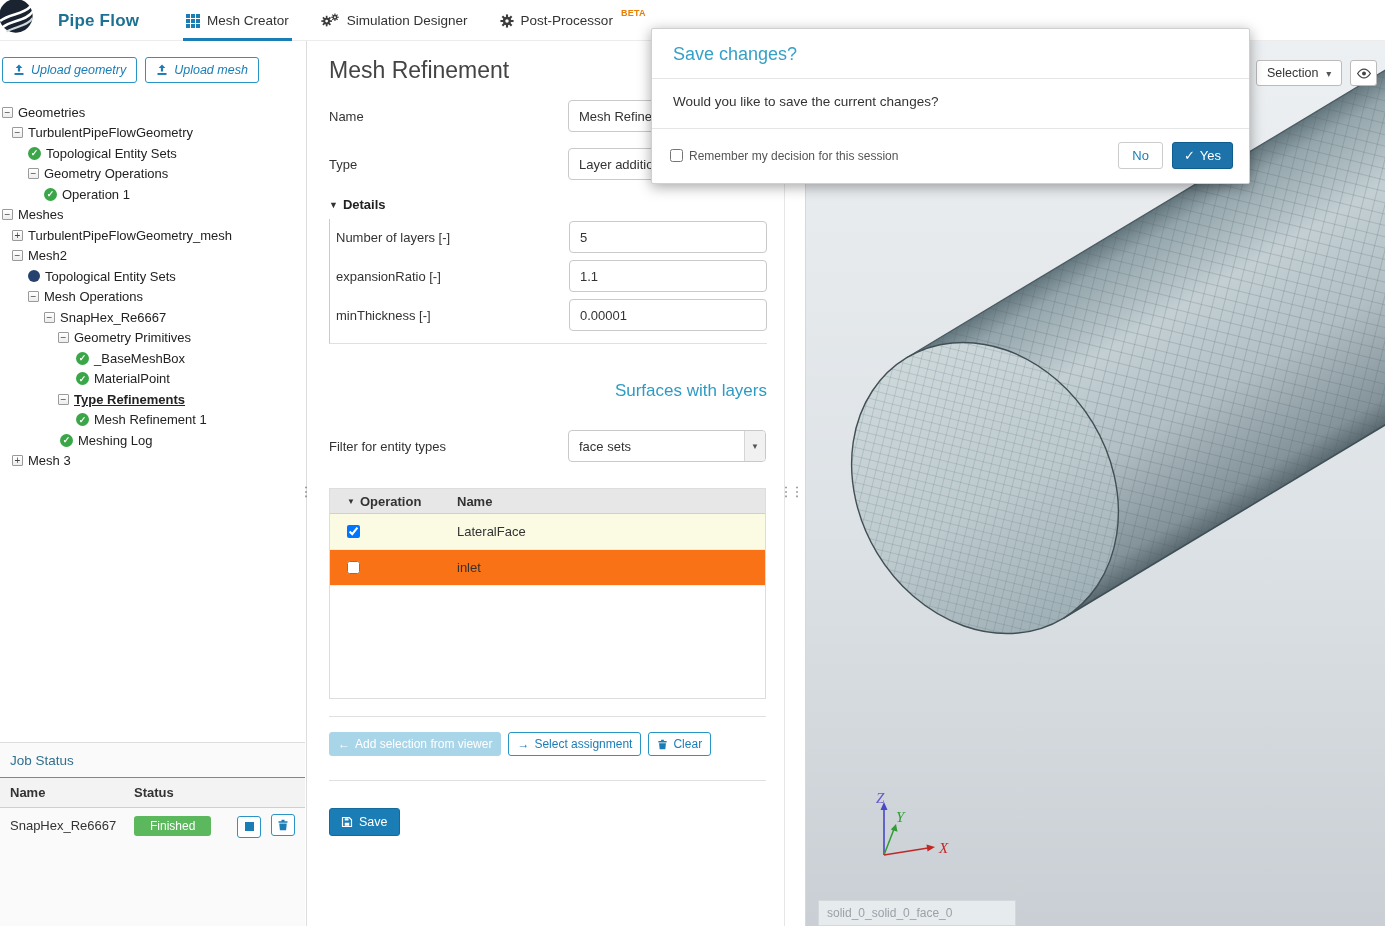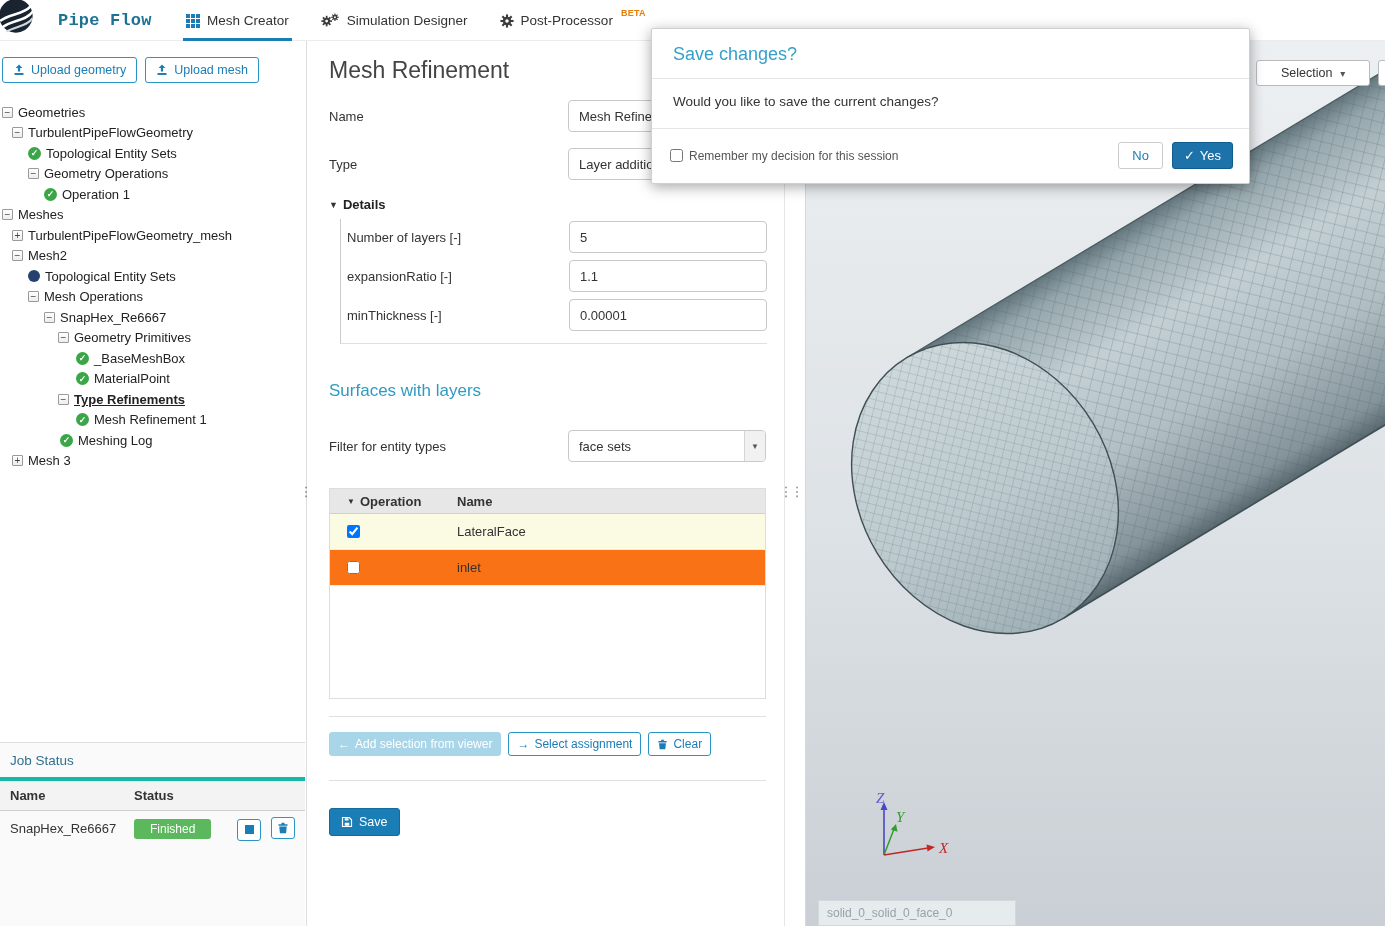--- a/index.html
+++ b/index.html
@@ -5,50 +5,50 @@
   * { box-sizing: border-box; margin: 0; padding: 0; }
   html,body { width:1385px; height:926px; overflow:hidden; background:#fff;
     font-family:"Liberation Sans", sans-serif; color:#333; }
   #app { position:relative; width:1385px; height:926px; }
 
   
   .topbar { position:absolute; top:0; left:0; right:0; height:41px; background:#fff;
     border-bottom:1px solid #ececec; z-index:5; }
   .logo { position:absolute; left:-2px; top:-2px; }
   .app-title { position:absolute; left:58px; top:0; line-height:41px; font-size:17px;
-    color:#1d7293; font-weight:600; letter-spacing:.2px;font-family:Liberation Mono, monospace; }
+    color:#1d7293; font-weight:600; letter-spacing:.2px; }
   .tabs { position:absolute; left:183px; top:0; height:41px; display:flex; gap:26px; }
   .tab { display:flex; align-items:center; gap:7px; font-size:13.5px; color:#333;
     padding:0 3px; position:relative; cursor:pointer; }
   .tab.active::after { content:""; position:absolute; left:0; right:0; bottom:0;
     height:3px; background:#1a7db6; }
   .beta { font-size:9px; color:#e87e04; position:relative; top:-8px; margin-left:1px;
     font-weight:bold; letter-spacing:.3px; }
 
   
   .sidebar { position:absolute; top:41px; left:0; width:307px; bottom:0; background:#fff;
     border-right:1px solid #ddd; }
   .upload-row { padding:16px 0 0 2px; display:flex; gap:8px; }
   .btn-outline { display:inline-flex; align-items:center; gap:6px; background:#fff;
     border:1px solid #2a94c5; color:#1a7db6; font-size:12.5px; padding:5px 10px;
-    border-radius:3px; cursor:pointer; font-family:inherit; }
+    border-radius:3px; cursor:pointer; font-family:inherit;font-style:italic; }
   .tree { margin-top:19px; font-size:13px; color:#222; }
   .trow { height:20.5px; display:flex; align-items:center; gap:5px; cursor:pointer; white-space:nowrap; }
   .exp { width:11px; height:11px; border:1px solid #9a9a9a; background:linear-gradient(#fff,#ededed);
     font-size:10px; line-height:9px; text-align:center; color:#444; border-radius:1px; flex:0 0 11px; }
   .chk { width:13px; height:13px; border-radius:50%; background:#3aa648; color:#fff;
     display:inline-flex; align-items:center; justify-content:center; font-size:9px;
     font-weight:bold; flex:0 0 13px; }
   .dot { width:12px; height:12px; border-radius:50%; background:#27416f; flex:0 0 12px; }
   .tlabel.sel { font-weight:bold; text-decoration:underline; }
 
   
   .job-panel { position:absolute; bottom:0; left:0; right:1px; height:184px; background:#fafafa;
     border-top:1px solid #ddd; }
-  .job-title { padding:10px 10px 9px; font-size:13.5px; color:#31708f; border-bottom:4px solid #14b8a6; }
+  .job-title { padding:10px 10px 9px; font-size:13.5px; color:#31708f; border-bottom:1px solid #14b8a6; }
   .job-head { display:grid; grid-template-columns:124px 1fr; padding:7px 10px; font-size:13px;
     font-weight:bold; color:#333; border-bottom:1px solid #cfcfcf; background:#f3f3f3; }
   .job-row { display:grid; grid-template-columns:124px 1fr; padding:6px 10px; font-size:13px;
     align-items:center; }
   .job-status-cell { display:flex; align-items:center; }
   .badge { background:#5cb85c; color:#fff; font-size:12px; padding:3px 16px; border-radius:3px; }
   .sq-btn { width:24px; height:22px; border:1px solid #2a94c5; background:#fff; border-radius:3px;
     display:inline-flex; align-items:center; justify-content:center; color:#1a7db6; cursor:pointer; }
   .sq-btn + .sq-btn { margin-left:6px; }
   .sq-fill { width:9px; height:9px; background:#1a7db6; }
@@ -68,26 +68,26 @@
     padding:0 10px; font-size:13px; color:#333; font-family:inherit; background:#fff; }
   .select { width:198px; height:32px; border:1px solid #c9c9c9; border-radius:4px; background:#fff;
     display:flex; align-items:center; overflow:hidden; cursor:pointer; }
   .select .stxt { flex:1; padding:0 10px; font-size:13px; color:#333; white-space:nowrap; }
   .select .sarw { width:21px; align-self:stretch; border-left:1px solid #d5d5d5; background:#f1f1f1;
     display:flex; align-items:center; justify-content:center; font-size:8px; color:#555; }
 
   .details { margin-top:17px; }
   .details-head { display:flex; align-items:center; gap:5px; font-size:13px; font-weight:bold; color:#222; }
   .tri { font-size:9px; color:#333; }
-  .details-body { margin-left:11px; margin-top:7px; border-left:1px solid #cbcbcb;
+  .details-body { margin-top:7px; border-left:1px solid #cbcbcb;
     border-bottom:1px solid #e0e0e0; padding:2px 0 12px; }
   .dfield { display:flex; align-items:center; margin-bottom:7px; }
   .dfield .lbl { flex:1; padding-left:6px; font-size:13px; color:#333; }
 
-  .section-title { margin-top:37px; font-size:17px; font-weight:400; color:#2e9bc3; }
+  .section-title { margin-top:37px; font-size:17px; font-weight:400; color:#2e9bc3;text-align:right; }
   .filter-row { margin-top:29px; }
 
   .assign-table { margin-top:26px; width:437px; border:1px solid #ddd; font-size:13px; }
   .at-head { display:flex; height:25px; align-items:center; background:#e7e7e7;
     border-bottom:1px solid #d0d0d0; font-weight:bold; color:#333; }
   .at-col1 { width:127px; padding-left:17px; display:flex; align-items:center; gap:5px; }
   .at-row { display:flex; height:36px; align-items:center; border-bottom:1px solid #ededed; }
   .at-row.hl { background:#fbfbe3; }
   .at-row.alt { background:#f97316; }
   .at-body-empty { height:112px; background:#fff; }
@@ -106,21 +106,21 @@
   .panel-splitter { position:absolute; top:41px; left:784px; width:22px; bottom:0; background:#fff;
     border-left:1px solid #e6e6e6; border-right:1px solid #d8d8d8; }
 
   
   .viewer { position:absolute; top:41px; left:806px; right:0; bottom:0; overflow:hidden;
     background:linear-gradient(180deg,#edf0f2 0%, #dde2e6 55%, #c9cfd4 100%); cursor:grab; }
   .scene { position:absolute; left:0; top:0; }
   .viewer-toolbar { position:absolute; left:438px; top:19px; display:flex; align-items:center; gap:8px; }
   .tb-sep { color:#999; font-size:15px; }
   .btn-selection { display:flex; align-items:center; gap:8px; background:#fff; border:1px solid #bbb;
-    border-radius:3px; font-size:12.5px; color:#333; padding:5px 24px; cursor:pointer; }
+    border-radius:3px; font-size:12.5px; color:#333; padding:5px 10px; cursor:pointer; }
   .btn-eye { width:27px; height:26px; background:#fff; border:1px solid #bbb; border-radius:3px;
     display:flex; align-items:center; justify-content:center; cursor:pointer; }
   .viewer-status { position:absolute; left:12px; bottom:0; width:198px; height:26px;
     background:rgba(233,237,240,.9); border:1px solid #d3d8db; color:#9aa1a8; font-size:12px;
     line-height:24px; padding-left:8px; }
   .triad { position:absolute; left:40px; top:748px; }
   .ax-label { font-family:"Liberation Serif", serif; font-style:italic; font-size:15px; }
 
   
   .modal { position:absolute; left:651px; top:28px; width:599px; background:#fff; z-index:100;

